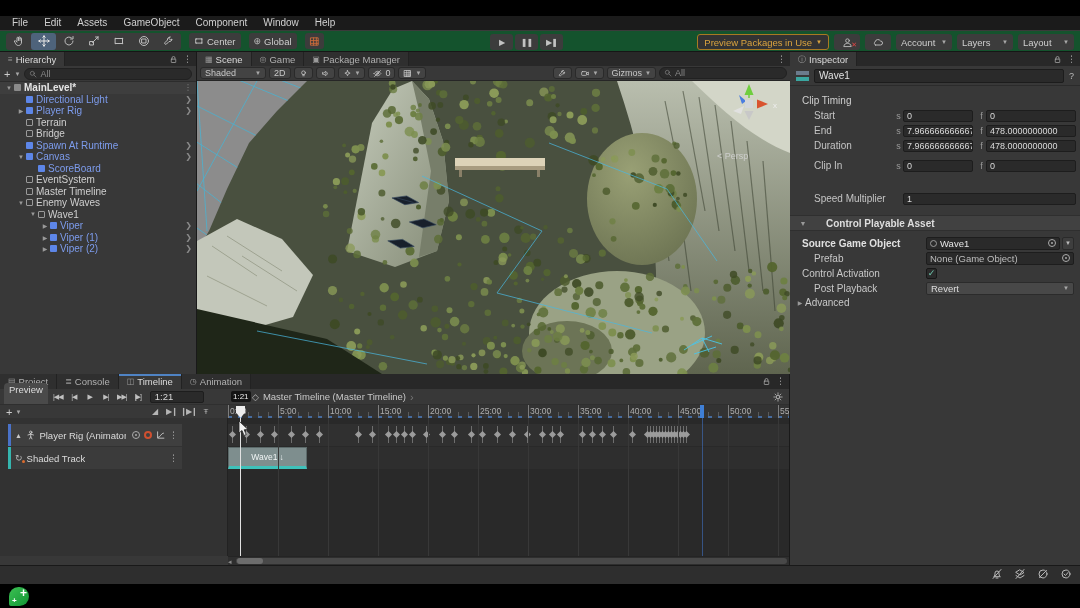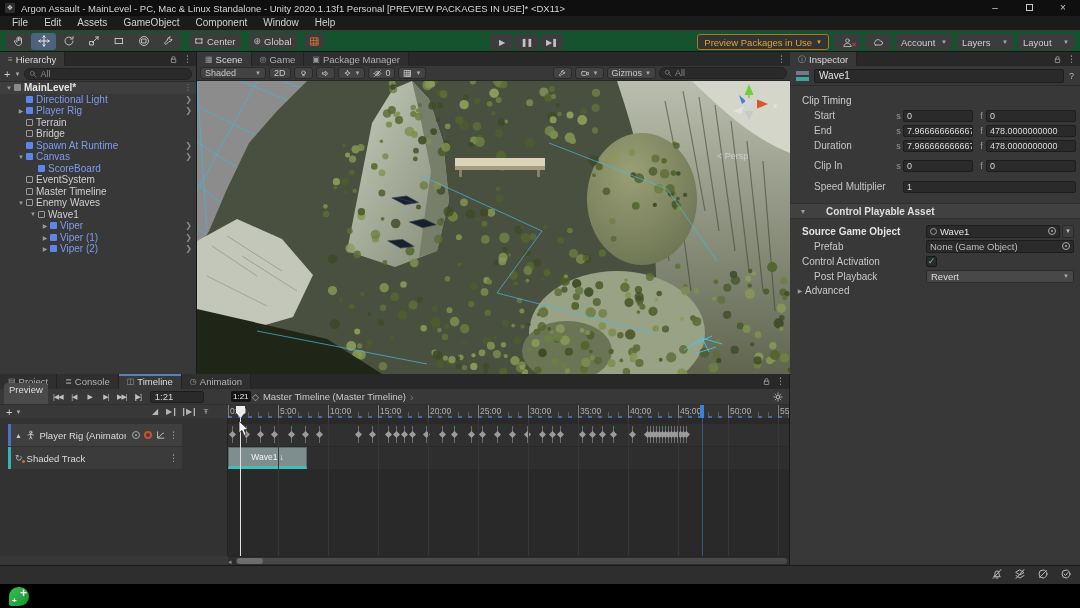--- a/index.html
+++ b/index.html
@@ -229,29 +229,20 @@
       </symbol>
     <symbol id="i-checkc" viewBox="0 0 24 24">
         <circle cx="12" cy="12" r="8"></circle>
         <path d="M8 12l3 3 5-6"></path>
       </symbol>
   </defs>
 </svg>
 
 <div id="app">
 
-  <div class="titlebar">
-    <span class="unity-badge">❖</span>
-    <span class="title-text">Argon Assault - MainLevel - PC, Mac &amp; Linux Standalone - Unity 2020.1.13f1 Personal [PREVIEW PACKAGES IN USE]* &lt;DX11&gt;</span>
-    <div class="win-controls">
-      <span class="win-btn">–</span>
-      <span class="win-btn"><span class="restore-box"></span></span>
-      <span class="win-btn">×</span>
-    </div>
-  </div>
 
   <div class="menubar" id="menubar">
       <span class="menu-item">File</span>
       <span class="menu-item">Edit</span>
       <span class="menu-item">Assets</span>
       <span class="menu-item">GameObject</span>
       <span class="menu-item">Component</span>
       <span class="menu-item">Window</span>
       <span class="menu-item">Help</span>
     </div>
@@ -1074,21 +1065,21 @@
             <span class="ifield f2">478.0000000000</span>
           </div>
           <div class="irow" style="margin-top: 5px;">
             <span class="ilabel">Clip In</span>
             <span class="sf">s</span>
             <span class="ifield f1">0</span>
             <span class="sf">f</span>
             <span class="ifield f2">0</span>
           </div>
         </div>
-      <div class="irow" style="margin-top:6px">
+      <div class="irow" style="margin-top:18px">
         <span class="ilabel" style="width:89px">Speed Multiplier</span>
         <span class="ifield f2">1</span>
       </div>
       <div class="sect">
         <span class="fold">▼</span>
         <span>Control Playable Asset</span>
       </div>
       <div class="crow" style="margin-top:5px">
         <span class="clabel bold">Source Game Object</span>
         <div class="objfield">

